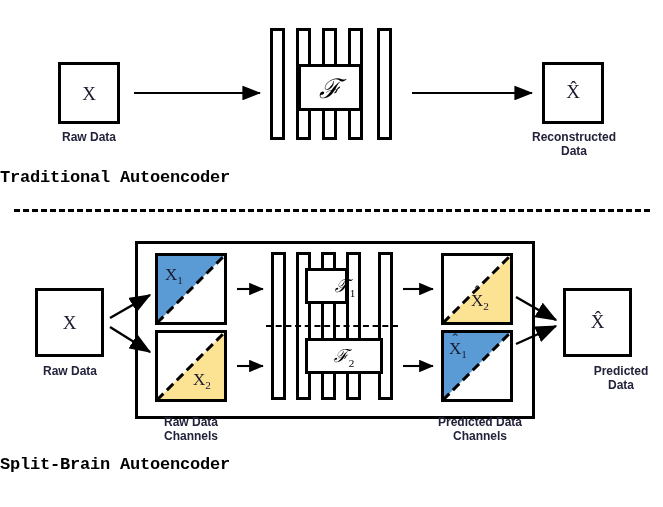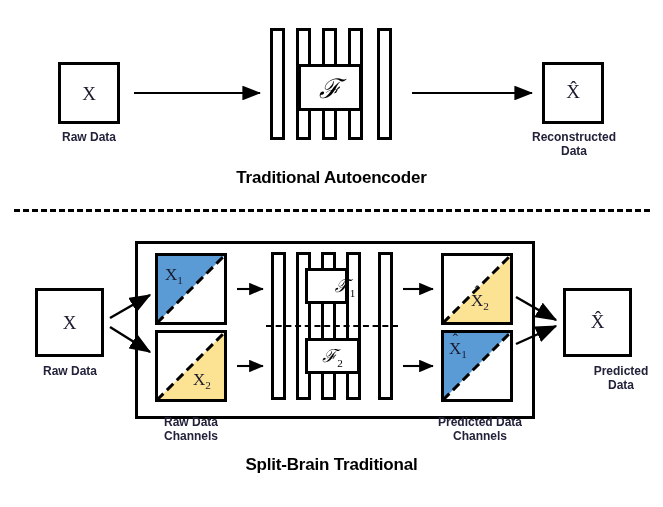--- a/index.html
+++ b/index.html
@@ -35,22 +35,21 @@
     text-align: center;
     font-family: "Liberation Sans", sans-serif;
     font-size: 12px;
     font-weight: 700;
     color: #22223a;
     line-height: 14px;
     white-space: pre-line;
   }
   .bigtitle {
     position: absolute;
-    text-align: center;
-    font-family: Liberation Sans, sans-serif;
+    font-family: Liberation Mono, monospace;
     font-weight: 700;
     font-size: 17px;
     color: #000;
     letter-spacing: -0.2px;
   }
   .bar {
     position: absolute;
     border: 3px solid #000;
     background: #fff;
   }
@@ -181,21 +180,21 @@
   <div class="bar" style="left:321px; top:252px; width:15px; height:148px;"></div>
   <div class="bar" style="left:346px; top:252px; width:15px; height:148px;"></div>
   <div class="bar" style="left:378px; top:252px; width:15px; height:148px;"></div>
 
   <div class="fbox" style="left:305px; top:268px; width:38px; height:36px; font-size:18px;padding-left:37px;">
     <span><span class="script">ℱ</span><span class="sub">1</span></span>
   </div>
 
   <div class="innersep" style="left:266px; top:325px; width:132px;"></div>
 
-  <div class="fbox" style="left:305px; top:338px; width:55px; height:36px; font-size:18px;">
+  <div class="fbox" style="left:305px; top:338px; width:78px; height:36px; font-size:18px;">
     <span><span class="script">ℱ</span><span class="sub">2</span></span>
   </div>
 
   <div class="chan" style="left:441px; top:253px; width:72px; height:72px;">
     <svg width="72" height="72" viewBox="0 0 72 72">
       <rect x="0" y="0" width="72" height="72" fill="#ffffff"></rect>
       <polygon points="70,2 70,70 2,70" fill="#FCE293"></polygon>
       <line x1="2" y1="70" x2="70" y2="2" stroke="#000" stroke-width="3" stroke-dasharray="9,5"></line>
       <rect x="1.5" y="1.5" width="69" height="69" fill="none" stroke="#000" stroke-width="3"></rect>
     </svg>
@@ -214,21 +213,21 @@
 
   <div class="caption" style="left:425px; top:415px; width:110px;">Predicted Data
 Channels</div>
 
   <div class="sq" style="left:563px; top:288px; width:69px; height:69px;">
     <div class="sym" style="top:20px; font-size:19px;">X̂</div>
   </div>
   <div class="caption" style="left:566px; top:364px; width:110px;">Predicted
 Data</div>
 
-  <div class="bigtitle" style="left:0px; top:455px; width:663px;">Split-Brain Traditional</div>
+  <div class="bigtitle" style="left:0px; top:455px; width:663px;">Split-Brain Autoencoder</div>
 
   <svg class="ovl">
     <defs>
       <marker id="ah" markerWidth="9" markerHeight="7" refX="8.4" refY="3.5" orient="auto" markerUnits="strokeWidth">
         <polygon points="0 0, 9 3.5, 0 7" fill="#000"></polygon>
       </marker>
       <marker id="ah2" markerWidth="7" markerHeight="6" refX="6.6" refY="3" orient="auto" markerUnits="strokeWidth">
         <polygon points="0 0, 7 3, 0 6" fill="#000"></polygon>
       </marker>
     </defs>

